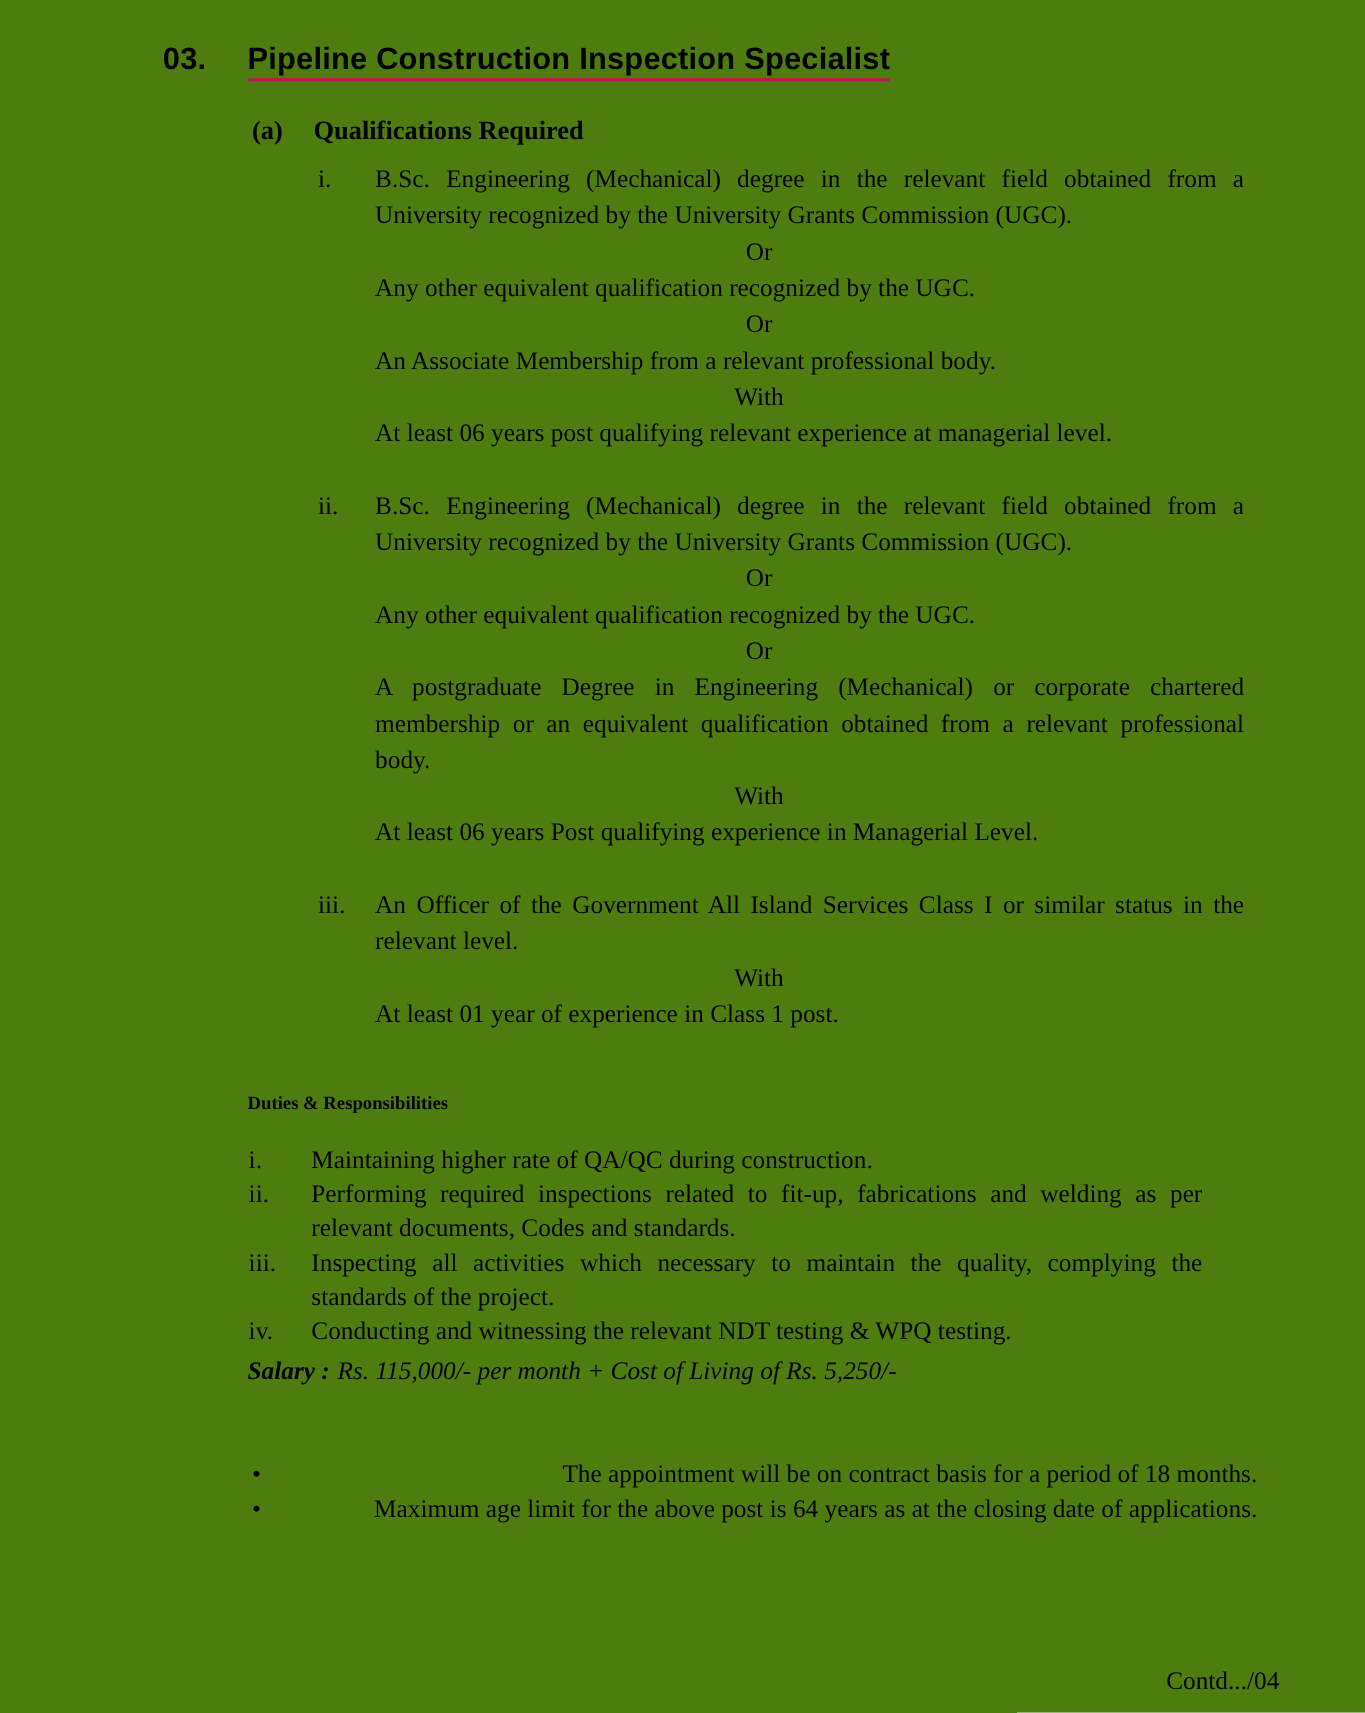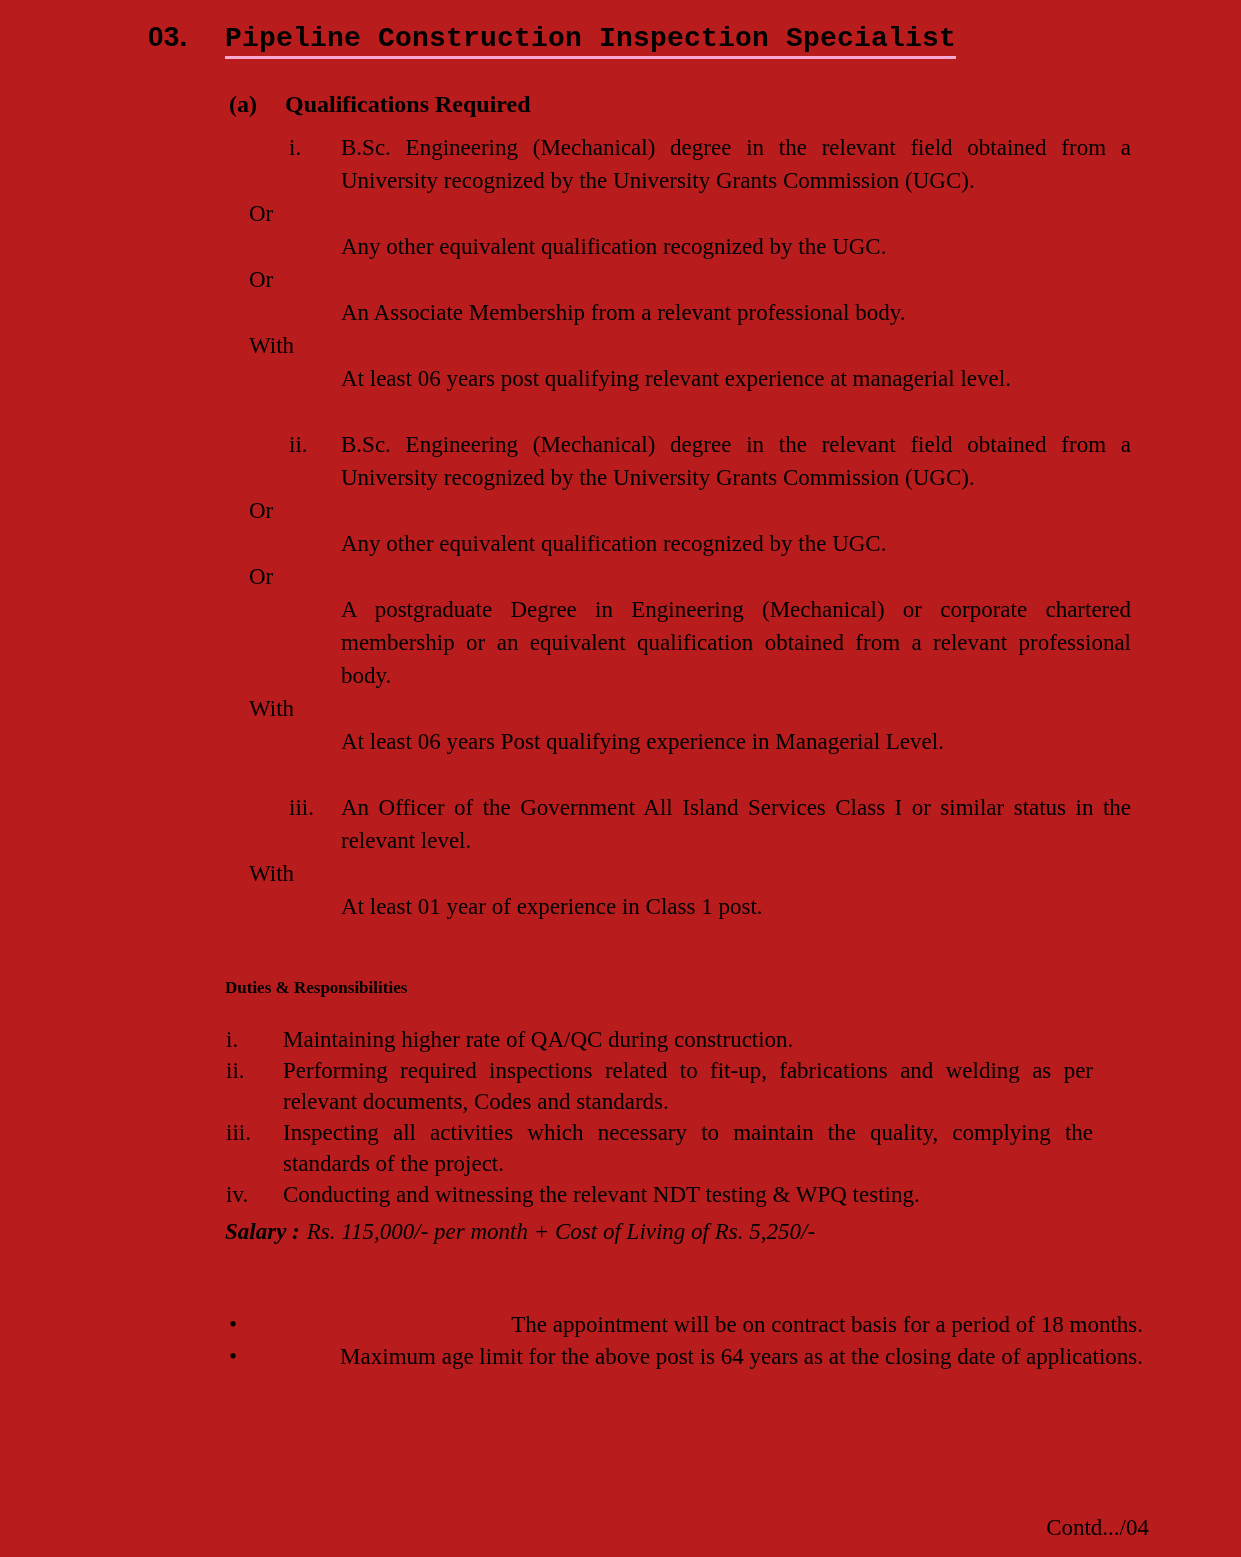--- a/index.html
+++ b/index.html
@@ -1,60 +1,60 @@
 <!DOCTYPE html>
 <html><head>
 <meta charset="utf-8">
 <style>
   * { margin: 0; padding: 0; box-sizing: border-box; }
   html, body { background: #ffffff; }
   .page {
     position: relative;
     width: 1241px;
     height: 1557px;
-    background: #b91c1c;
+    background: #4d7c0f;
     color: #000000;
     font-family: "Liberation Serif", "DejaVu Serif", serif;
     font-size: 23px;
     overflow: hidden;
-    padding-top: 23px;
+    padding-top: 40px;
   }
 
   
   .doc-title {
     display: flex;
     align-items: baseline;
     margin-left: 148px;
     font-family: "Liberation Sans", "DejaVu Sans", sans-serif;
     font-weight: 700;
     font-size: 28px;
     line-height: 1;
     letter-spacing: 0.2px;
   }
   .doc-title .num { width: 77px; flex: none; }
-  .doc-title .title-text { border-bottom: 3px solid #f9a8d4; padding-bottom: 3px; font-family: Liberation Mono, monospace; }
+  .doc-title .title-text { border-bottom: 3px solid #be185d; padding-bottom: 3px; }
 
   
   .section-heading {
     display: flex;
     margin: 32px 0 0 229px;
     font-weight: 700;
     font-size: 24px;
     line-height: 1.1;
   }
   .section-heading .h-marker { width: 56px; flex: none; }
 
   
   .q-list { margin-top: 14px; }
   .q-item { display: flex; margin-left: 289px; line-height: 33px; }
   .q-item + .q-item { margin-top: 33px; }
   .q-marker { width: 52px; flex: none; }
   .q-body { width: 790px; flex: none; }
   .jpara { text-align: justify; }
-  .connector { margin-left: -92px; }
+  .connector { text-align: center; margin-left: -92px; }
 
   
   .duties-heading {
     margin: 56px 0 0 225px;
     font-weight: 700;
     font-size: 17px;
     line-height: 1.1;
   }
   .d-list { margin-top: 26px; }
   .d-item { display: flex; margin-left: 226px; line-height: 31px; }
@@ -69,21 +69,21 @@
   
   .n-list { margin-top: 62px; }
   .n-item { display: flex; margin-left: 229px; line-height: 32px; }
   .n-marker { width: 45px; flex: none; }
   .n-body { width: 869px; flex: none; text-align: right; }
 
   
   .footer {
     position: absolute;
     top: 1516px;
-    right: 92px;
+    right: 78px;
     line-height: 1;
   }
 </style>
 </head>
 <body>
 
 <div class="page">
 
   <div class="doc-title">
     <span class="num">03.</span>

